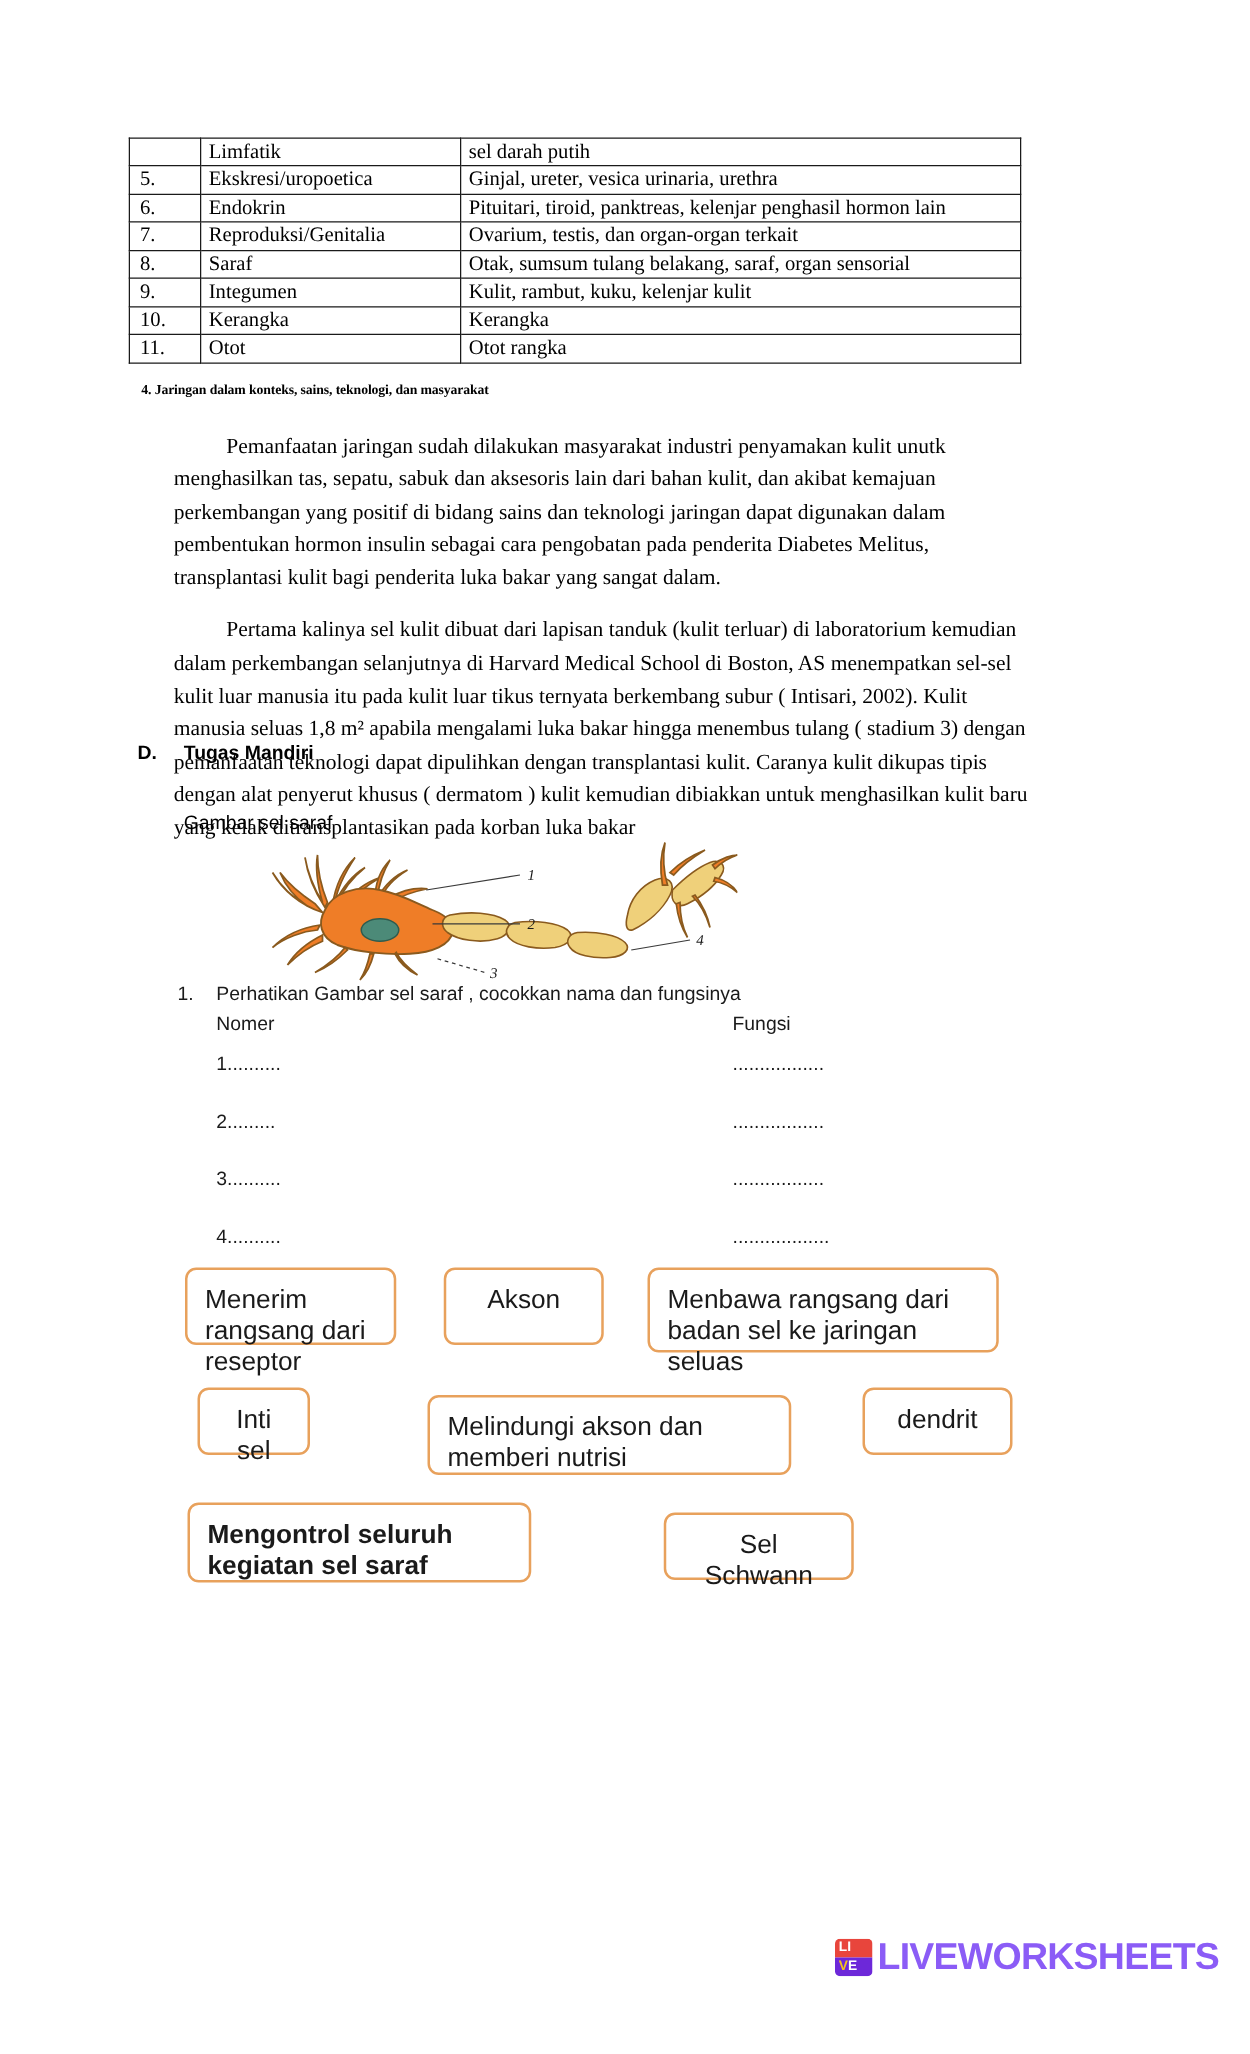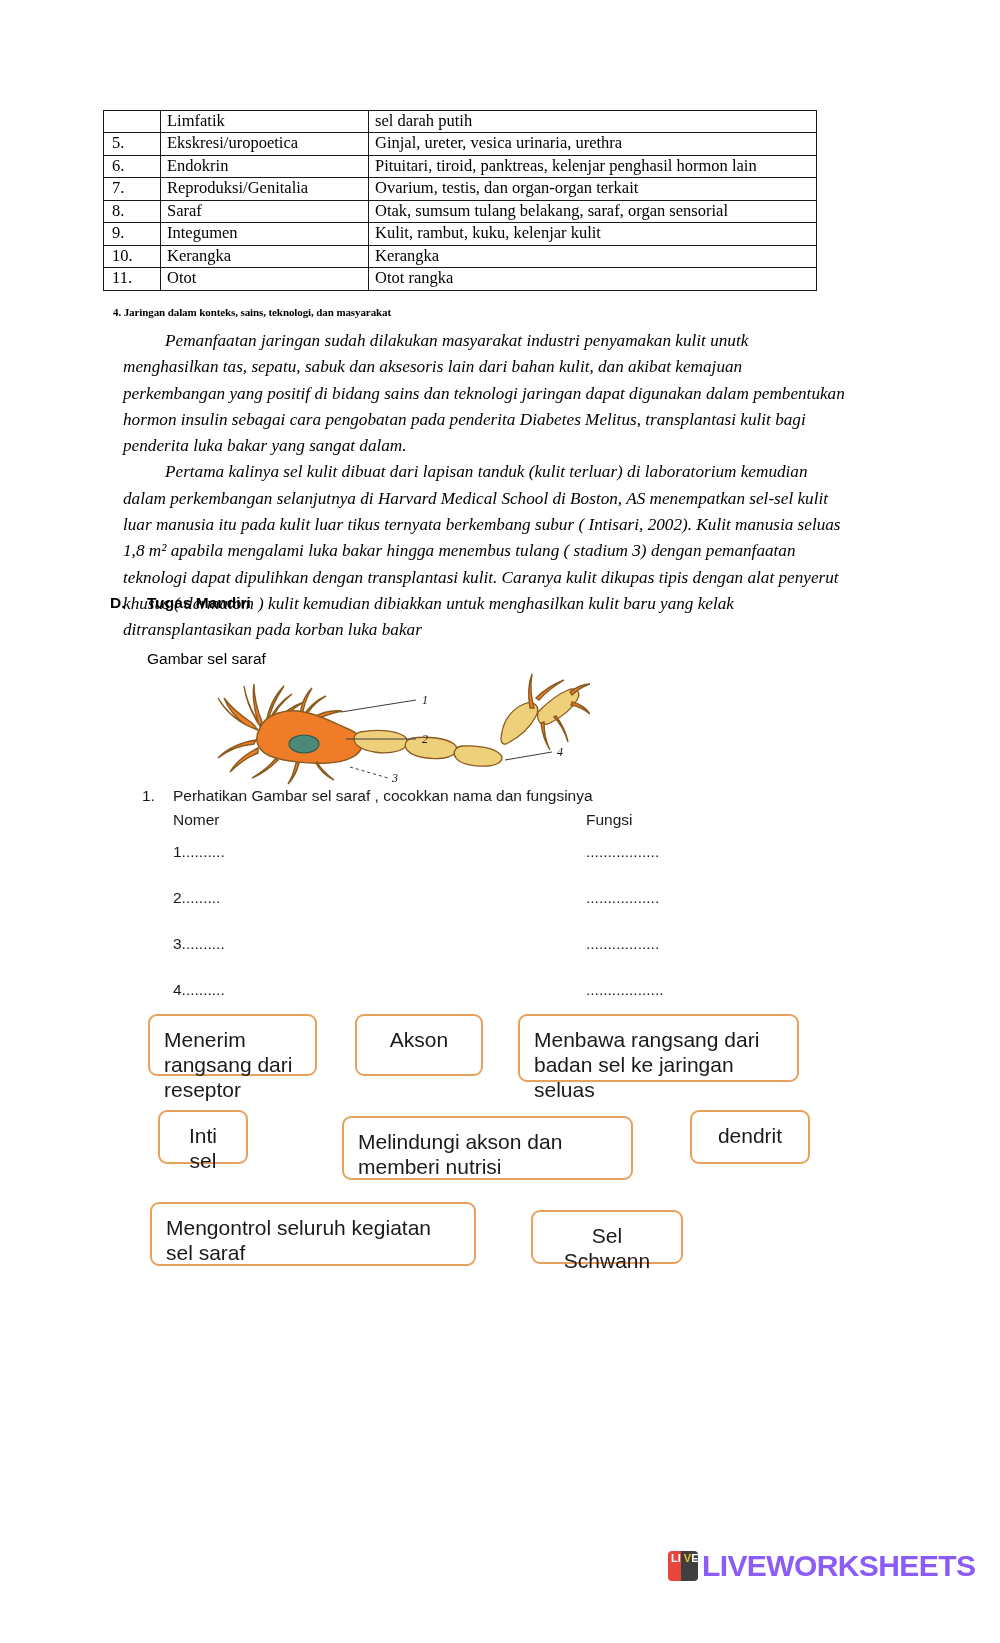--- a/index.html
+++ b/index.html
@@ -67,23 +67,22 @@
     position: absolute;
     left: 123px;
     top: 328px;
     width: 725px;
     font-family: "Liberation Serif", serif;
     font-size: 17.2px;
     line-height: 26.3px;
     text-align: left;
   }
   .body-text p {
-    margin: 0;
+    margin: 16px;
     text-indent: 42px;
-    font-style: italic;
   }
 
   .tugas-label {
     position: absolute;
     left: 110px;
     top: 594px;
     font-family: "Liberation Sans", sans-serif;
     font-weight: bold;
     font-size: 15.5px;
   }
@@ -172,30 +171,30 @@
     display: flex;
     align-items: center;
     height: 36px;
   }
   .lw-mark {
     width: 30px;
     height: 30px;
     border-radius: 4px;
     overflow: hidden;
     display: flex;
-    flex-direction: row;
+    flex-direction: column;
     margin-right: 4px;
     font-family: "Liberation Sans", sans-serif;
     font-weight: bold;
     font-size: 11px;
     line-height: 15px;
     color: #ffffff;
   }
   .lw-mark .li { background: #e8453c; padding-left: 3px; }
-  .lw-mark .ve { background: #404040; padding-left: 3px; }
+  .lw-mark .ve { background: #6d28d9; padding-left: 3px; }
   .lw-mark .ve b { color: #f5c518; }
   .lw-word {
     font-family: "Liberation Sans", sans-serif;
     font-weight: bold;
     font-size: 30px;
     letter-spacing: -0.6px;
     color: #8b5cf6;
   }
 </style>
 </head>
@@ -347,21 +346,21 @@
   <div class="box center" style="left:355px; top:1014px; width:128px; height:62px;">Akson</div>
 
   <div class="box" style="left:518px; top:1014px; width:281px; height:68px;">Menbawa rangsang dari badan sel ke jaringan seluas</div>
 
   <div class="box center" style="left:158px; top:1110px; width:90px; height:54px;">Inti sel</div>
 
   <div class="box" style="left:342px; top:1116px; width:291px; height:64px;">Melindungi akson dan memberi nutrisi</div>
 
   <div class="box center" style="left:690px; top:1110px; width:120px; height:54px;">dendrit</div>
 
-  <div class="box" style="left:150px; top:1202px; width:326px; height:64px;">Mengontrol seluruh kegiatan sel saraf</div>
+  <div class="box" style="left:150px; top:1202px; width:275px; height:64px;font-weight:bold;">Mengontrol seluruh kegiatan sel saraf</div>
 
   <div class="box center" style="left:531px; top:1210px; width:152px; height:54px;">Sel Schwann</div>
 
   <div class="lw-logo">
     <span class="lw-mark">
       <span class="li">LI</span>
       <span class="ve"><b>V</b><span>E</span></span>
     </span>
     <span class="lw-word">LIVEWORKSHEETS</span>
   </div>

